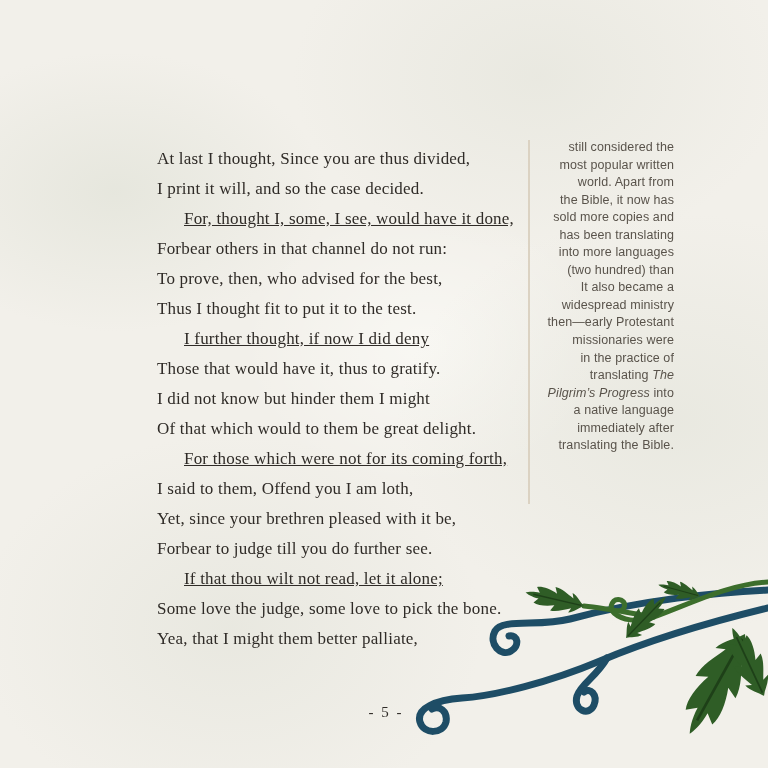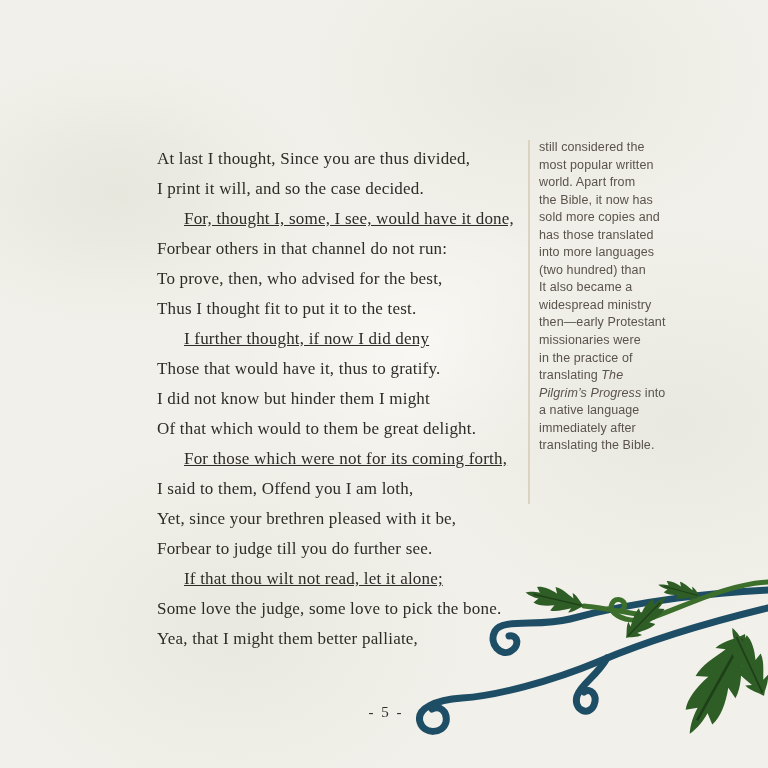--- a/index.html
+++ b/index.html
@@ -28,20 +28,21 @@
   .sidebar-rule{
     position:absolute;left:528px;top:140px;width:2px;height:364px;
     background:var(--rule,#dbd2c2);
   }
   .sidebar-note{
     position:absolute;left:539px;top:139px;width:135px;
     font-family:"Liberation Sans", sans-serif;
     font-size:12.5px;line-height:17.55px;
     color:var(--side-ink,#59534b);
     letter-spacing:0.1px;
+    text-align:right;
   }
   .note-line{white-space:nowrap;height:17.55px;}
   .note-line .ital{font-style:italic;}
   .pagenum{
     position:absolute;left:346px;top:704px;width:80px;
     text-align:center;font-size:15px;letter-spacing:2px;
     color:var(--poem-ink,#2f2b27);
   }
   .flourish{
     position:absolute;left:400px;top:576px;width:368px;height:192px;
@@ -76,21 +77,21 @@
       <div class="poem-line">Yea, that I might them better palliate,</div>
     </div>
 
   <div class="sidebar-rule"></div>
   <div class="sidebar-note">
       <div class="note-line"><span>still considered the</span></div>
       <div class="note-line"><span>most popular written</span></div>
       <div class="note-line"><span>world. Apart from</span></div>
       <div class="note-line"><span>the Bible, it now has</span></div>
       <div class="note-line"><span>sold more copies and</span></div>
-      <div class="note-line"><span>has those translated</span></div>
+      <div class="note-line"><span>has been translating</span></div>
       <div class="note-line"><span>into more languages</span></div>
       <div class="note-line"><span>(two hundred) than</span></div>
       <div class="note-line"><span>It also became a</span></div>
       <div class="note-line"><span>widespread ministry</span></div>
       <div class="note-line"><span>then—early Protestant</span></div>
       <div class="note-line"><span>missionaries were</span></div>
       <div class="note-line"><span>in the practice of</span></div>
       <div class="note-line"><span>translating </span><span class="ital">The</span></div>
       <div class="note-line"><span class="ital">Pilgrim’s Progress</span><span> into</span></div>
       <div class="note-line"><span>a native language</span></div>

